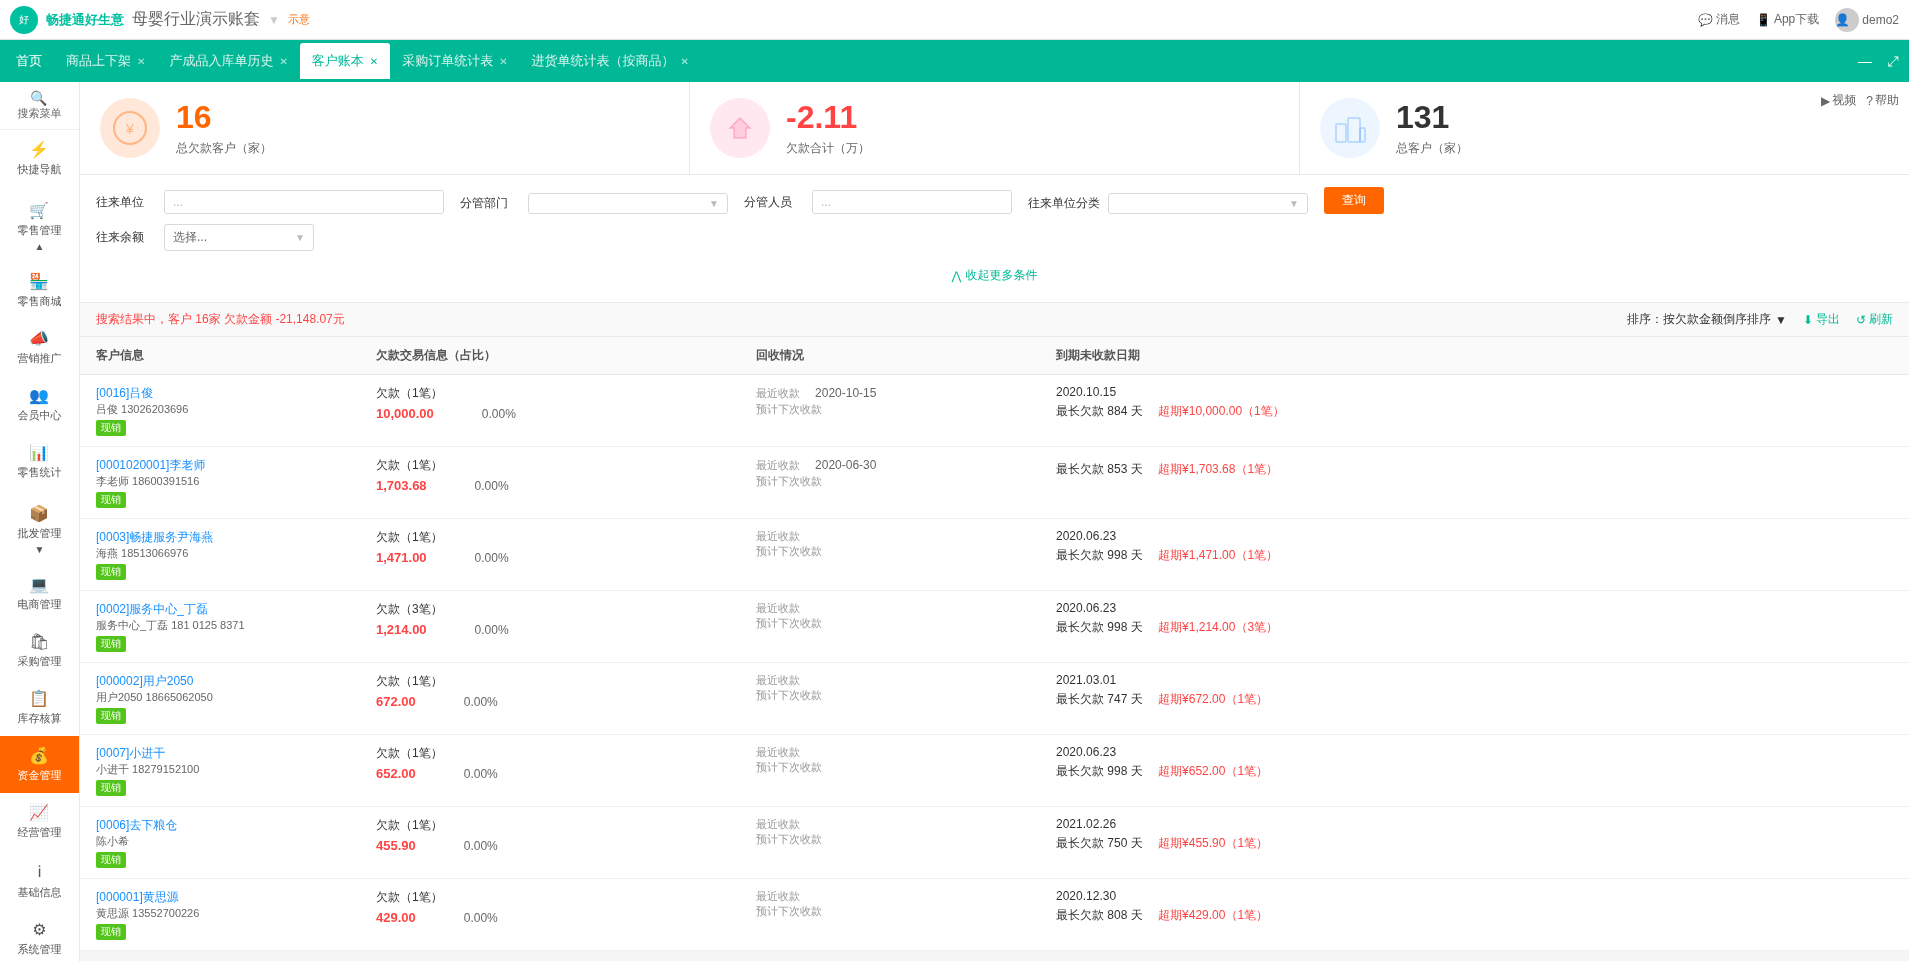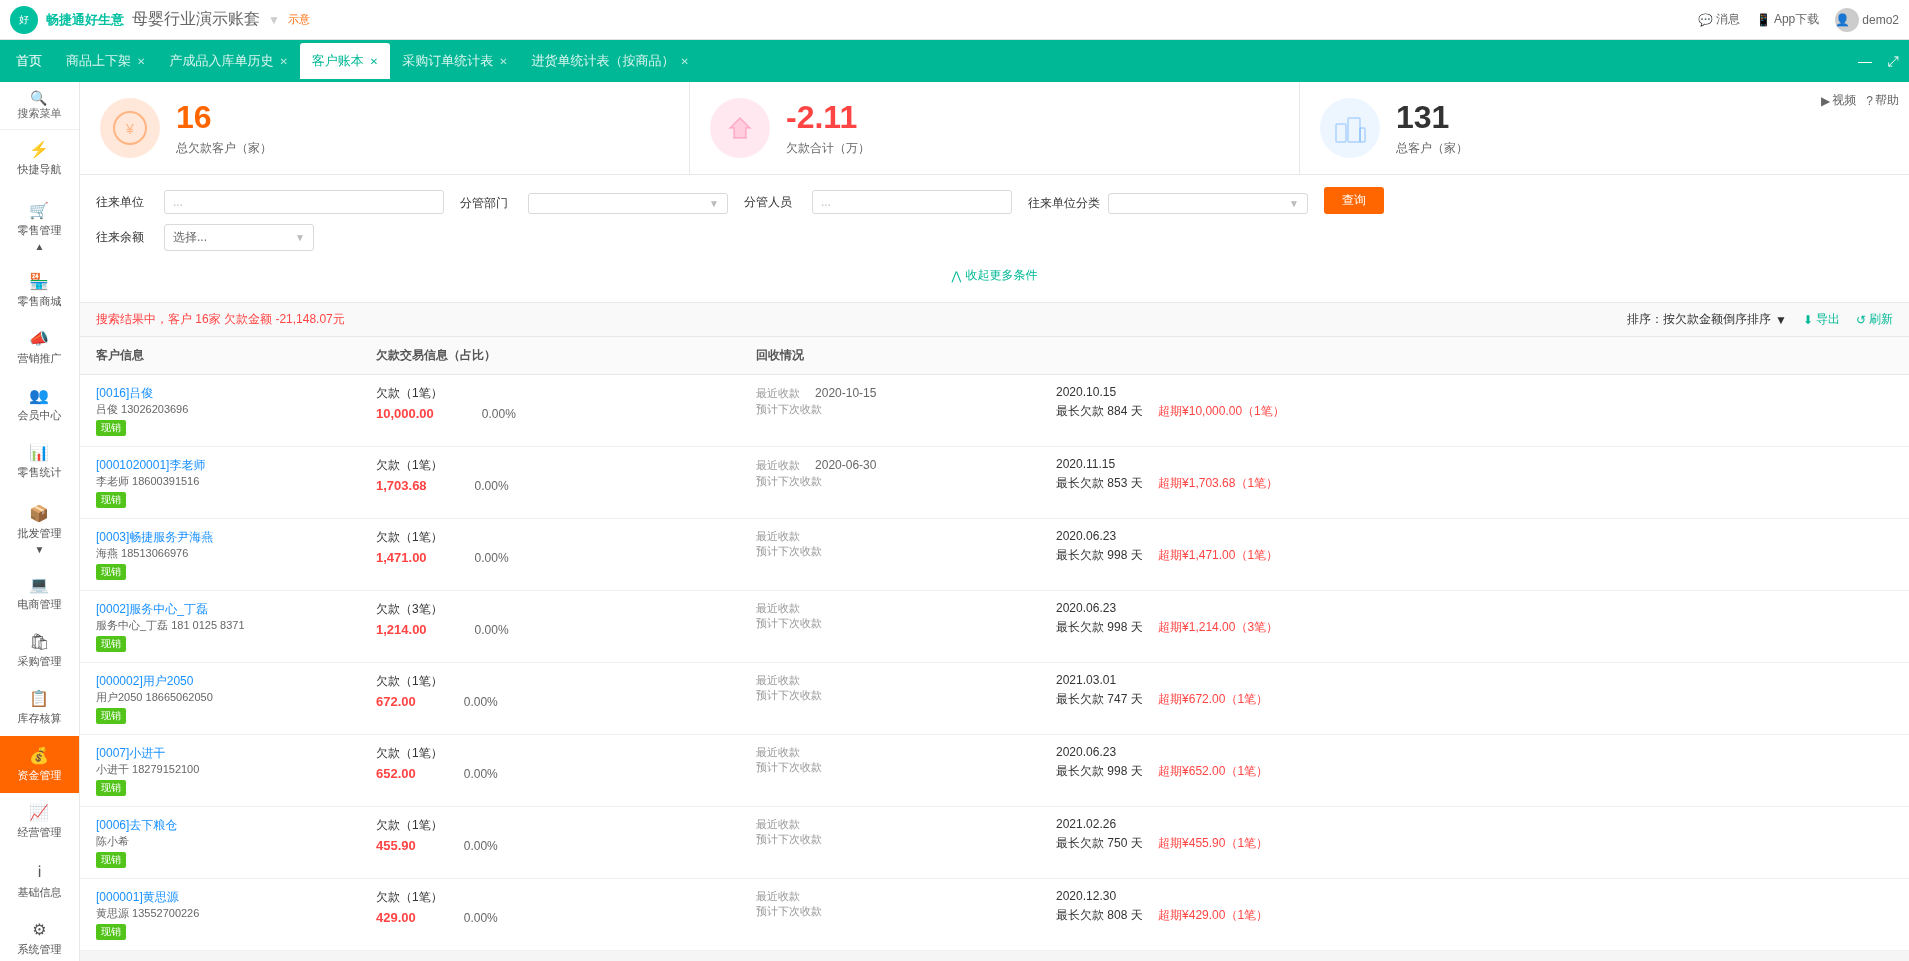--- a/index.html
+++ b/index.html
@@ -349,20 +349,21 @@
         </div>
       </div>
     </div>
 
     <div class="table-area">
 
       <div class="table-header">
         <div>客户信息</div>
         <div>欠款交易信息（占比）</div>
         <div>回收情况</div>
+        <div>到期未收款日期</div>
       </div>
 
       <div id="table-body">
           <div class="table-row">
     <div>
       <div class="customer-name">[0016]吕俊</div>
       <div class="customer-phone">吕俊  13026203696</div>
       <span class="tag-green">现销</span>
     </div>
     <div>
@@ -399,21 +400,20 @@
         <span class="debt-pct">0.00%</span>
       </div>
     </div>
     <div>
       <div class="recovery-label">最近收款
         <span class="recovery-date">　2020-06-30</span>
       </div>
       <div class="recovery-label">预计下次收款</div>
     </div>
     <div>
-      <div class="overdue-date">2020.11.15</div>
       <div style="margin-top:4px;">
         <span class="overdue-days">最长欠款 853 天　</span>
         <span class="overdue-link">超期¥1,703.68（1笔）</span>
       </div>
     </div>
   </div>
           <div class="table-row">
     <div>
       <div class="customer-name">[0003]畅捷服务尹海燕</div>
       <div class="customer-phone">海燕  18513066976</div>

